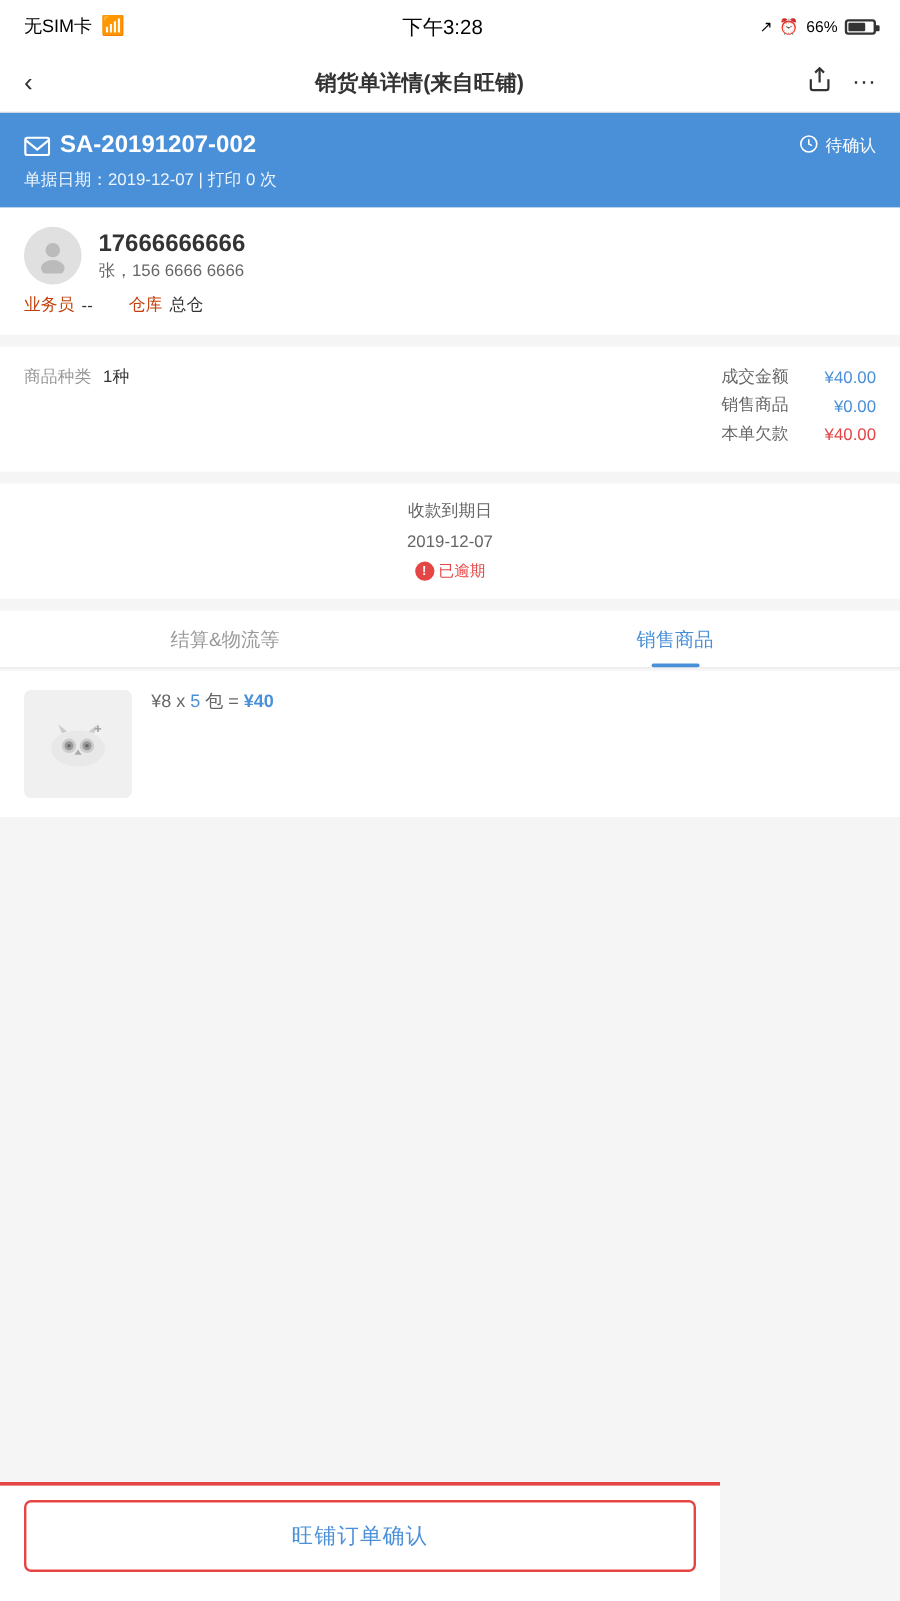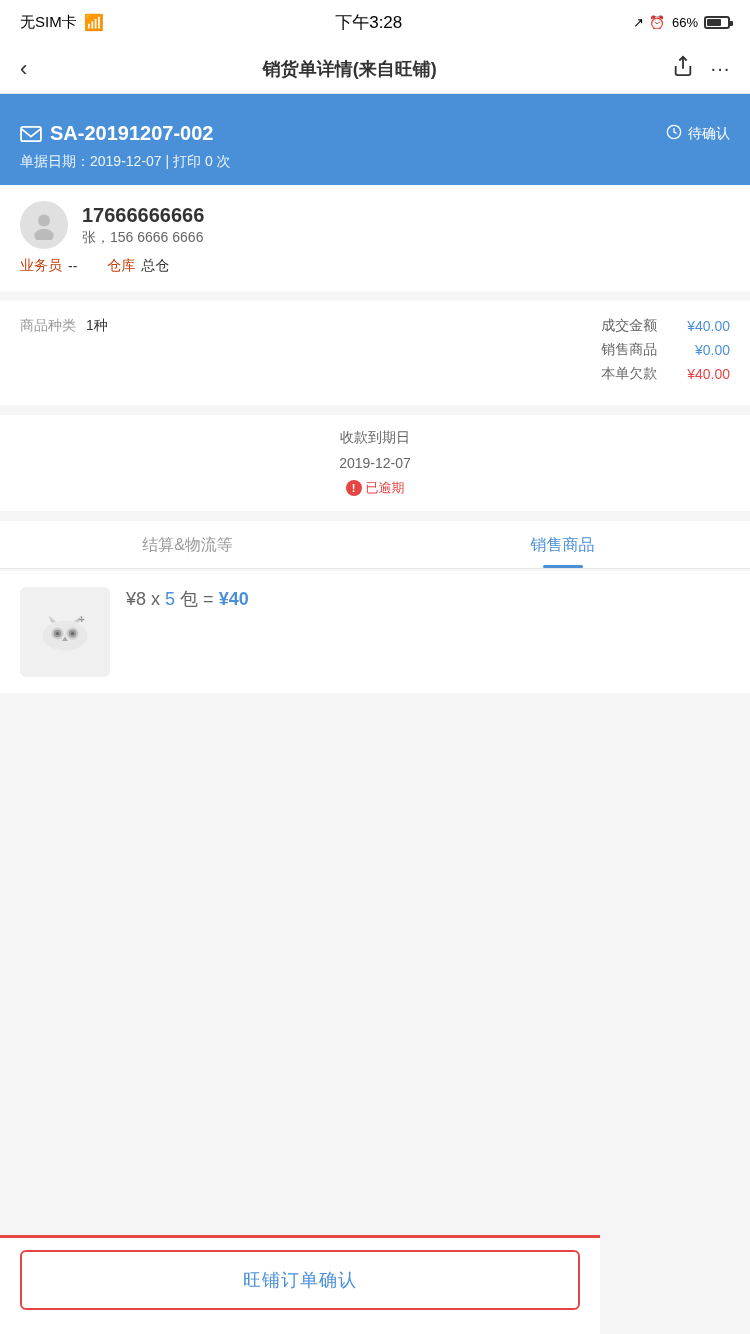--- a/index.html
+++ b/index.html
@@ -68,21 +68,21 @@
       font-size: 18px;
       font-weight: 600;
       color: #333;
     }
     .nav-actions { display: flex; align-items: center; gap: 16px; }
     .nav-icon { font-size: 20px; color: #333; cursor: pointer; }
 
     
     .order-header {
       background: #4A90D9;
-      padding: 28px 20px 14px;
+      padding: 16px 20px 14px;
     }
     .order-id-row {
       display: flex;
       align-items: center;
       justify-content: space-between;
       margin-bottom: 8px;
     }
     .order-id {
       font-size: 20px;
       font-weight: 700;
@@ -247,21 +247,21 @@
     }
     .product-thumb svg { width: 60px; height: 50px; }
     .product-info { flex: 1; }
     .product-name {
       font-size: 16px;
       color: #333;
       font-weight: 500;
       margin-bottom: 10px;
     }
     .product-calc {
-      font-size: 18px;
+      font-size: 15px;
       color: #666;
     }
     .product-calc .qty { color: #4A90D9; font-weight: 500; }
     .product-calc .total { color: #4A90D9; font-weight: 600; }
 
     
     .content-spacer {
       height: 120px;
       background: #f5f5f5;
     }

